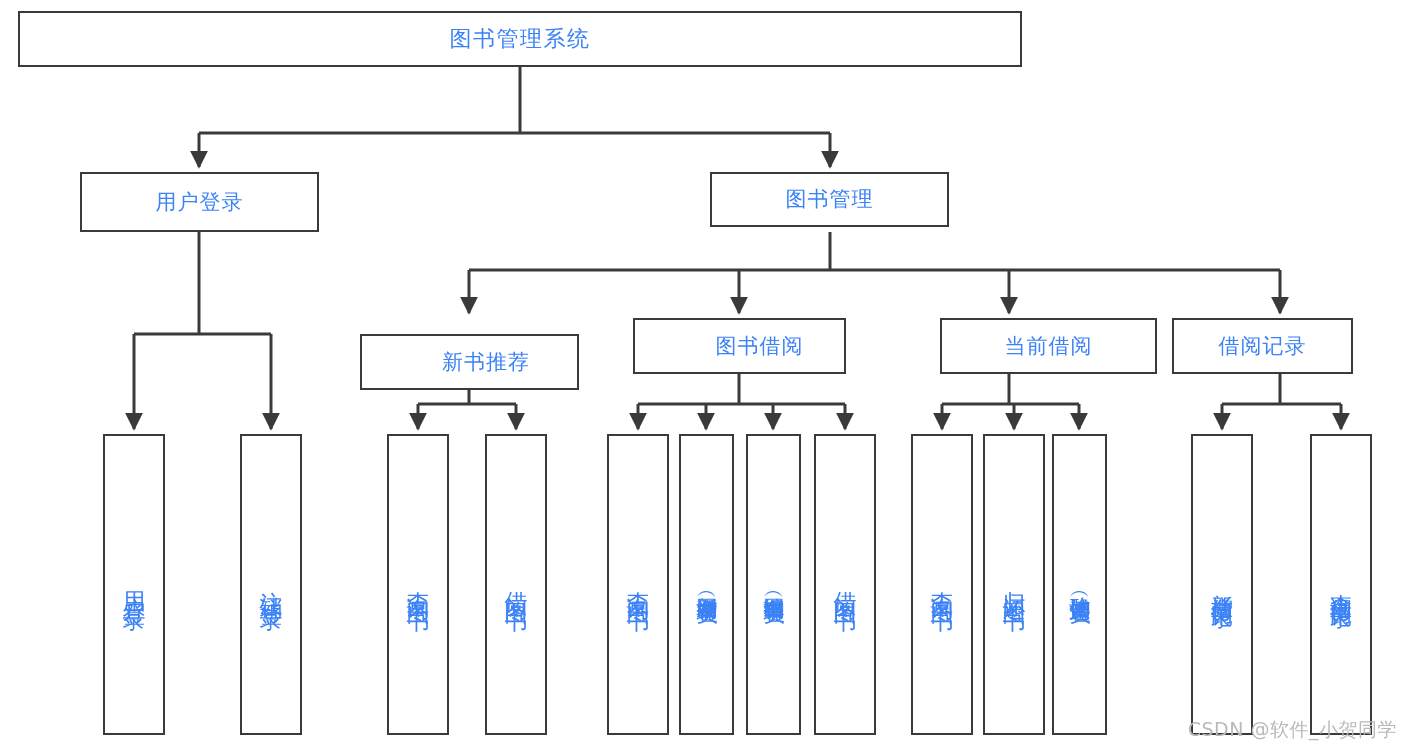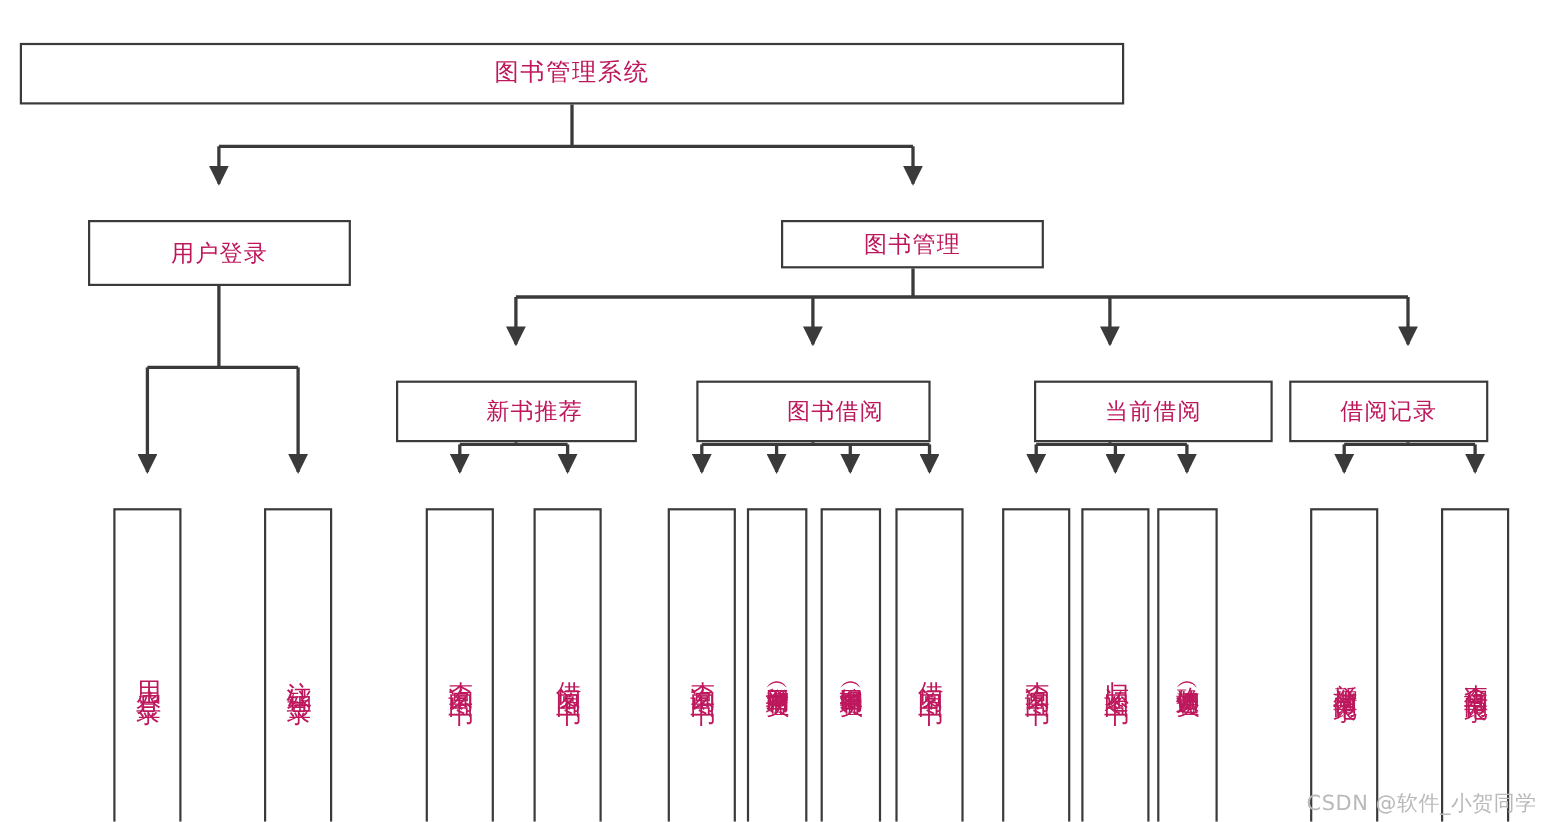--- a/index.html
+++ b/index.html
@@ -26,22 +26,21 @@
   .node{
     position:absolute;
     box-sizing:border-box;
     border:2px solid #3a3a3a;
     background:#ffffff;
     display:flex;
     align-items:center;
     justify-content:center;
     text-align:center;
     line-height:1.18;
-    color:#be185d;
-    margin-top:28px;
+    color:#3b82f6;
   }
   .node .label{
     display:block;
     white-space:pre;
   }
   
   .h-node .label{
     font-size:21px;
     letter-spacing:1px;
   }
@@ -134,25 +133,25 @@
     </g>
   </svg>
 
   <div class="node h-node root" style="left:18px; top:11px; width:1004px; height:56px;">
     <span class="label">图书管理系统</span>
   </div>
 
   <div class="node h-node" style="left:80px; top:172px; width:239px; height:60px;">
     <span class="label">用户登录</span>
   </div>
-  <div class="node h-node" style="left:710px; top:172px; width:239px; height:44px;">
+  <div class="node h-node" style="left:710px; top:172px; width:239px; height:55px;">
     <span class="label">图书管理</span>
   </div>
 
-  <div class="node h-node" style="left:360px; top:318px; width:219px; height:56px;padding-left:33px;">
+  <div class="node h-node" style="left:360px; top:334px; width:219px; height:56px;padding-left:33px;">
     <span class="label">新书推荐</span>
   </div>
   <div class="node h-node" style="left:633px; top:318px; width:213px; height:56px;padding-left:40px;">
     <span class="label">图书借阅</span>
   </div>
   <div class="node h-node" style="left:940px; top:318px; width:217px; height:56px;">
     <span class="label">当前借阅</span>
   </div>
   <div class="node h-node" style="left:1172px; top:318px; width:181px; height:56px;">
     <span class="label">借阅记录</span>

